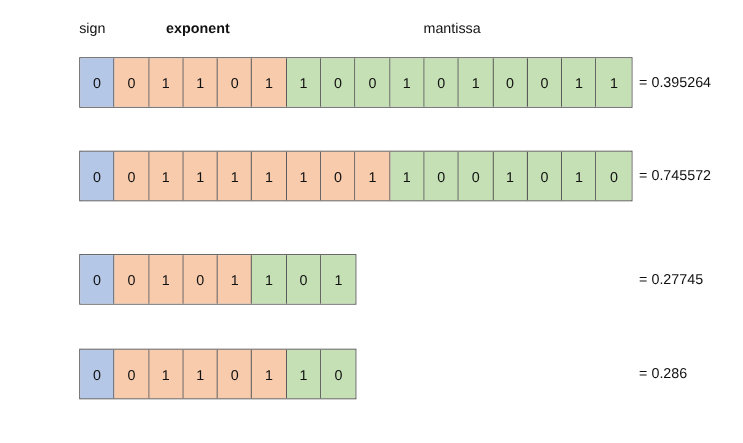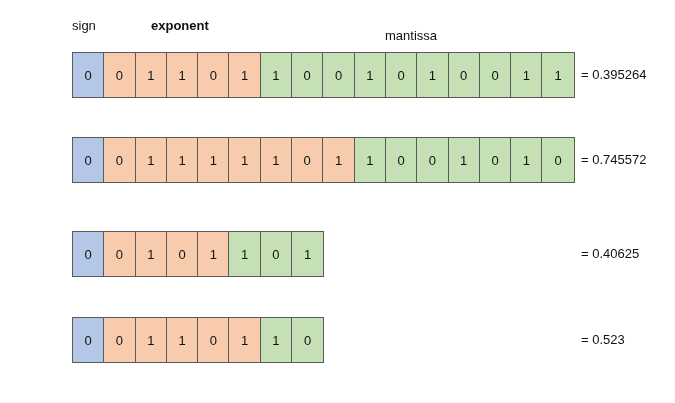--- a/index.html
+++ b/index.html
@@ -24,21 +24,21 @@
   
   .field-label {
     position: absolute;
     font-size: 13px;
     line-height: 16px;
     color: #111111;
     white-space: nowrap;
   }
   .lbl-sign     { left: 72px;  top: 18px; }
   .lbl-exponent { left: 151px; top: 18px; font-weight: bold; }
-  .lbl-mantissa { left: 385px; top: 18px; margin-top: 10px; }
+  .lbl-mantissa { left: 385px; top: 18px; }
 
   
   .fmt-row {
     position: absolute;
     left: 0;
     display: flex;
     align-items: center;
     height: 46px;
   }
   .row-fp16  { top: 52px; }
@@ -143,31 +143,31 @@
     <div class="bits">
         <div class="bit sign">0</div>
         <div class="bit exponent">0</div>
         <div class="bit exponent">1</div>
         <div class="bit exponent">0</div>
         <div class="bit exponent">1</div>
         <div class="bit mantissa">1</div>
         <div class="bit mantissa">0</div>
         <div class="bit mantissa">1</div>
       </div>
-    <div class="row-value">= 0.40625</div>
+    <div class="row-value">= 0.27745</div>
   </div>
 
   <div class="fmt-row row-e5m2">
 
     <div class="bits">
         <div class="bit sign">0</div>
         <div class="bit exponent">0</div>
         <div class="bit exponent">1</div>
         <div class="bit exponent">1</div>
         <div class="bit exponent">0</div>
         <div class="bit exponent">1</div>
         <div class="bit mantissa">1</div>
         <div class="bit mantissa">0</div>
       </div>
-    <div class="row-value">= 0.523</div>
+    <div class="row-value">= 0.286</div>
   </div>
 
 </div>
 
 </body></html>

